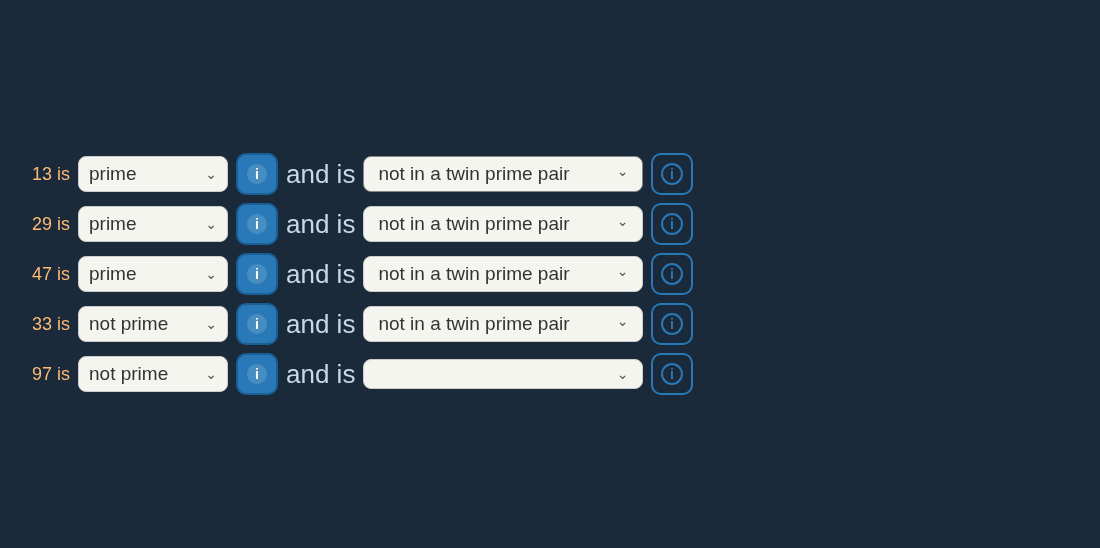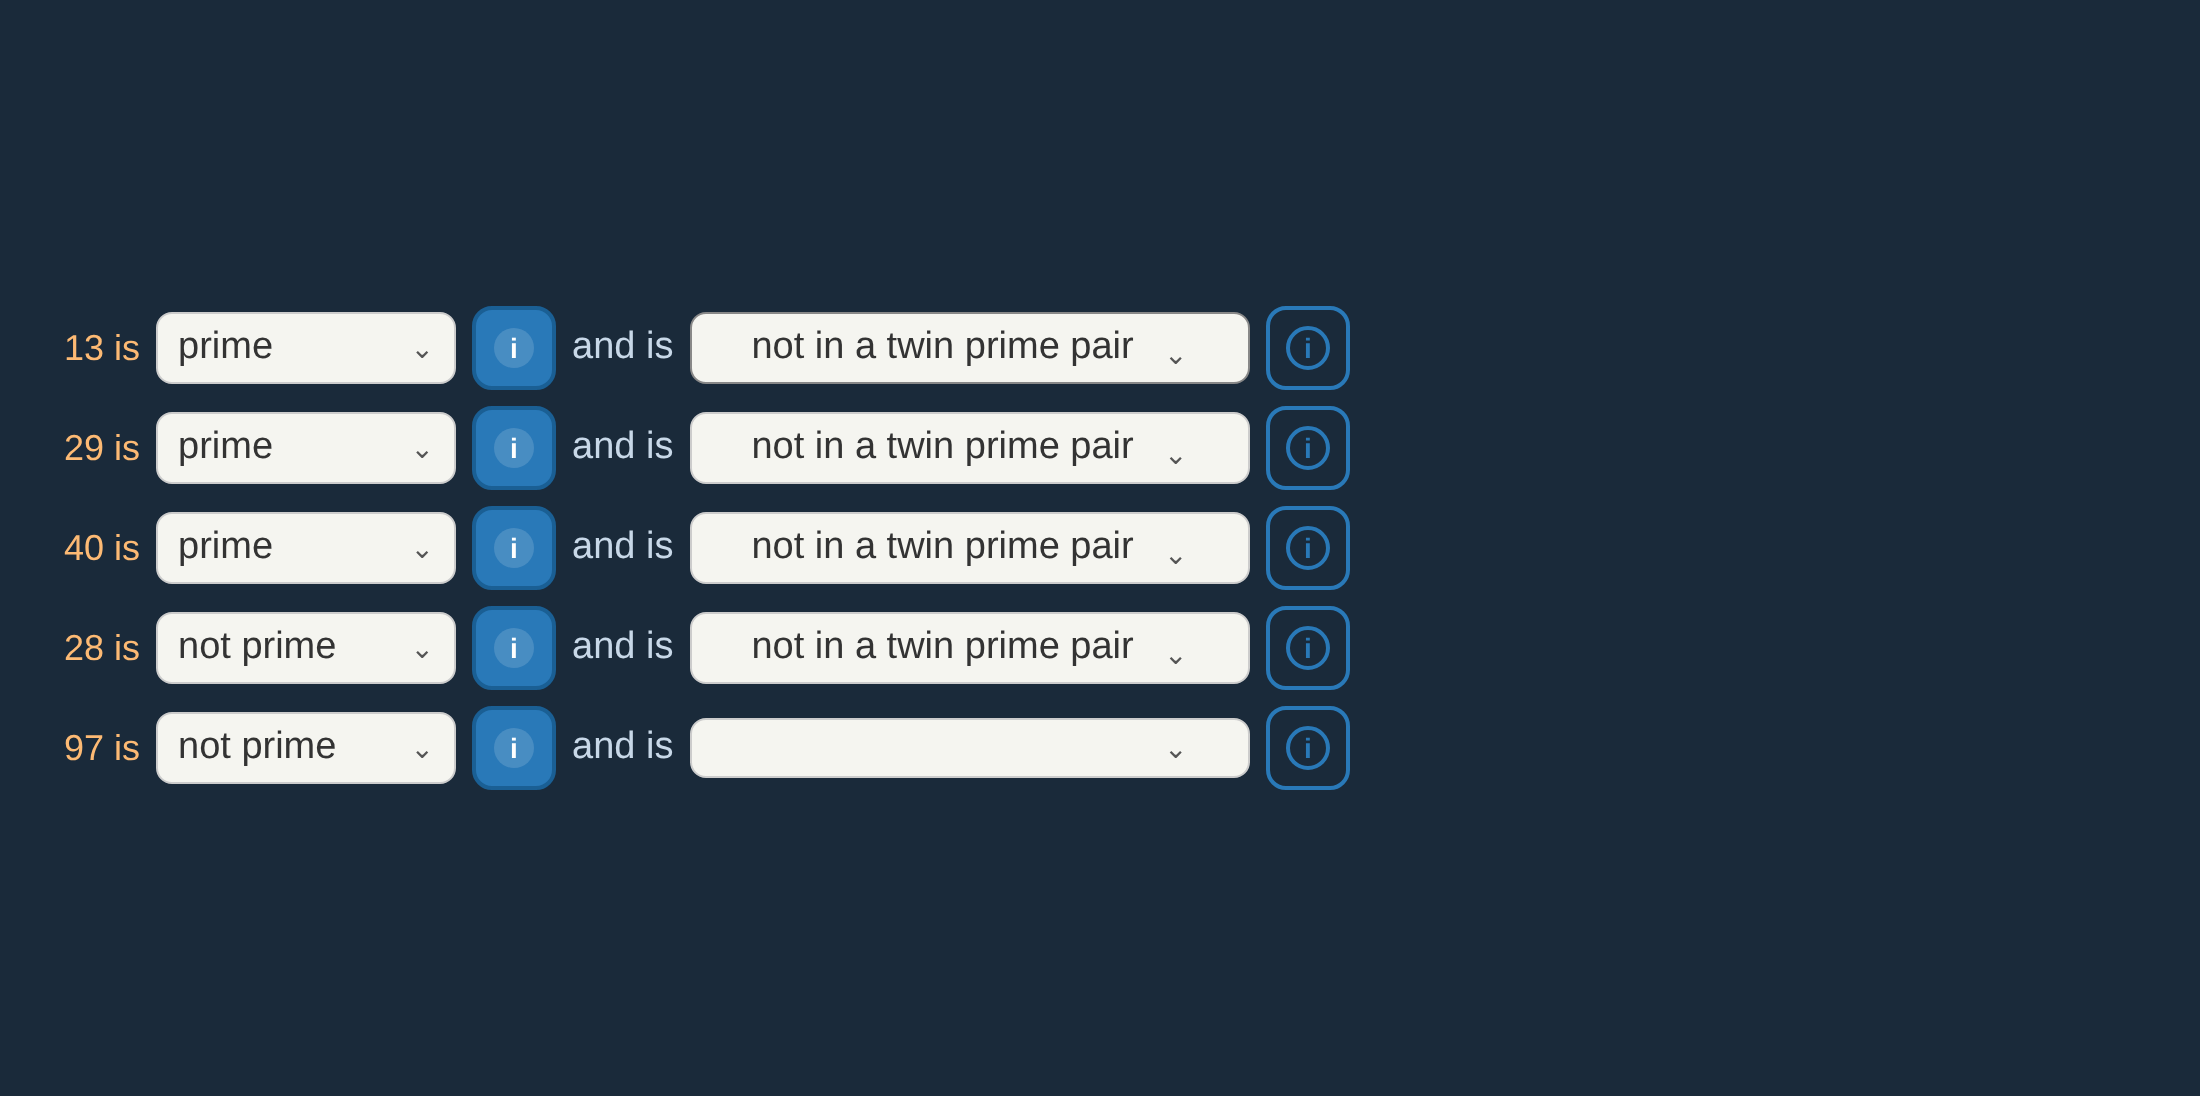--- a/index.html
+++ b/index.html
@@ -65,33 +65,33 @@
       flex-shrink: 0;
     }
 
     .info-btn svg {
       width: 24px;
       height: 24px;
     }
 
     .and-is-label {
       color: #c8d8e8;
-      font-size: 19px;
+      font-size: 26px;
       flex-shrink: 0;
     }
 
     .twin-dropdown {
       background: #f5f5f0;
       border: 1.5px solid #ccc;
       border-radius: 8px;
-      padding: 6px 30px;
+      padding: 6px 14px;
       font-size: 19px;
       color: #333;
       display: flex;
-      align-items: flex-end;
+      align-items: flex-start;
       gap: 6px;
       cursor: pointer;
       min-width: 280px;
     }
 
     .twin-dropdown .chevron {
       color: #555;
       font-size: 14px;
       margin-left: auto;
     }
@@ -165,21 +165,21 @@
         <span class="chevron">⌄</span>
       </div>
       <div class="info-btn-outline">
         <svg viewBox="0 0 24 24">
     <circle cx="12" cy="12" r="10" fill="none" stroke="#2979b8" stroke-width="2"></circle>
     <text x="12" y="17" text-anchor="middle" font-size="14" font-weight="bold" fill="#2979b8" font-family="Arial">i</text>
   </svg>
       </div>
     </div>
     <div class="row row-3">
-      <span class="number-label">40 is</span>
+      <span class="number-label">47 is</span>
       <div class="dropdown">
         <span>prime</span>
         <span class="chevron">⌄</span>
       </div>
       <div class="info-btn">
         <svg viewBox="0 0 24 24" fill="white">
     <circle cx="12" cy="12" r="10" fill="white" opacity="0.15"></circle>
     <text x="12" y="17" text-anchor="middle" font-size="14" font-weight="bold" fill="white" font-family="Arial">i</text>
   </svg>
       </div>
@@ -189,21 +189,21 @@
         <span class="chevron">⌄</span>
       </div>
       <div class="info-btn-outline">
         <svg viewBox="0 0 24 24">
     <circle cx="12" cy="12" r="10" fill="none" stroke="#2979b8" stroke-width="2"></circle>
     <text x="12" y="17" text-anchor="middle" font-size="14" font-weight="bold" fill="#2979b8" font-family="Arial">i</text>
   </svg>
       </div>
     </div>
     <div class="row row-4">
-      <span class="number-label">28 is</span>
+      <span class="number-label">33 is</span>
       <div class="dropdown">
         <span>not prime</span>
         <span class="chevron">⌄</span>
       </div>
       <div class="info-btn">
         <svg viewBox="0 0 24 24" fill="white">
     <circle cx="12" cy="12" r="10" fill="white" opacity="0.15"></circle>
     <text x="12" y="17" text-anchor="middle" font-size="14" font-weight="bold" fill="white" font-family="Arial">i</text>
   </svg>
       </div>

